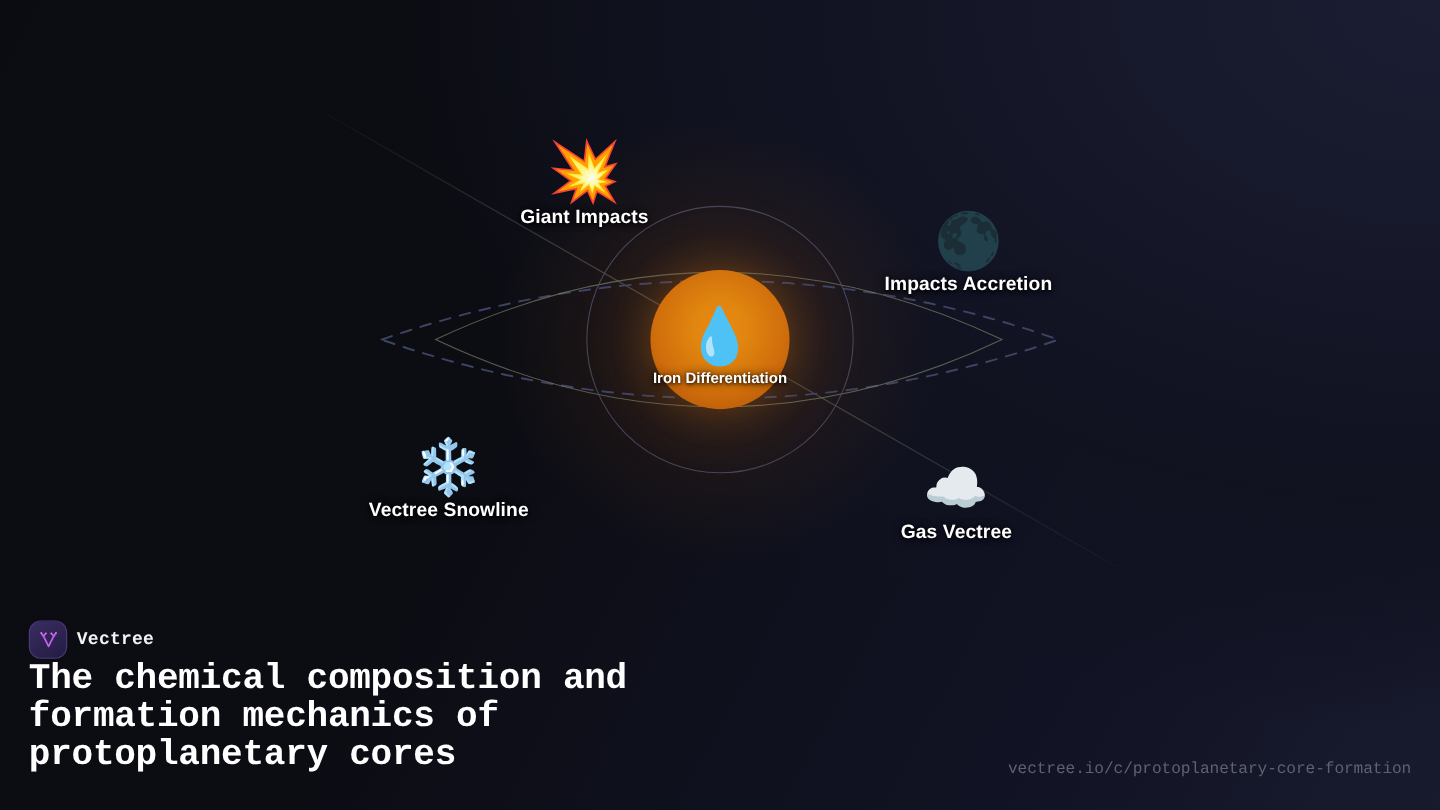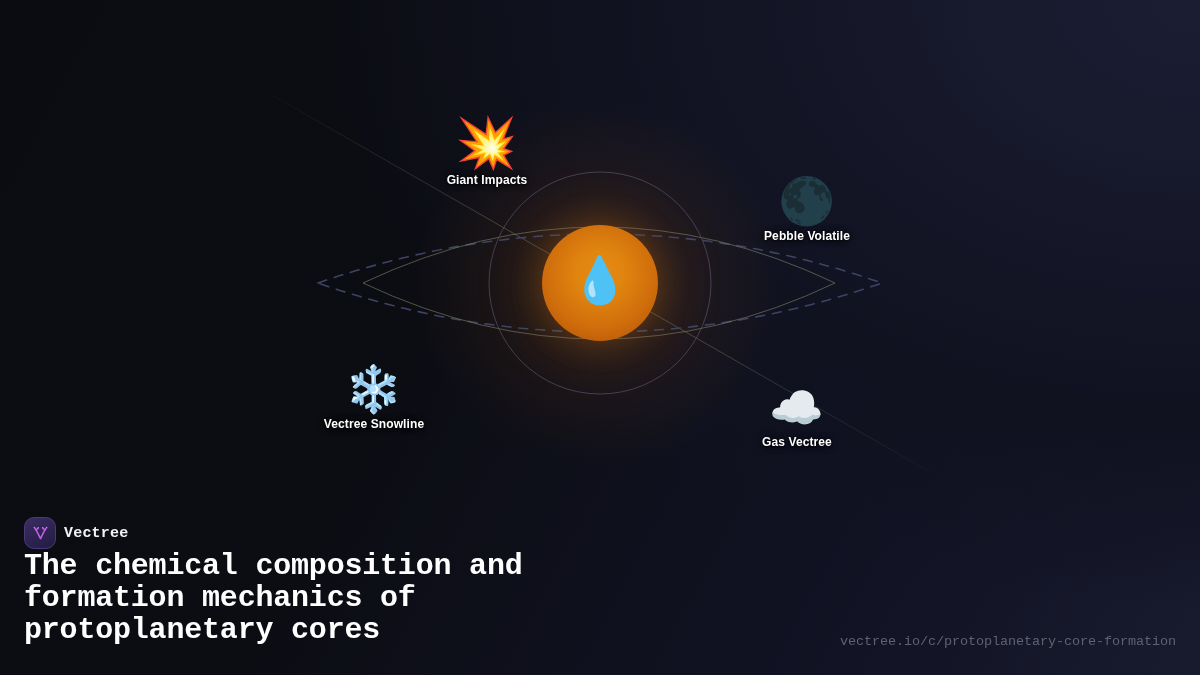--- a/index.html
+++ b/index.html
@@ -41,21 +41,21 @@
     line-height: 1;
   }
   .node .emoji {
     display: block;
     line-height: 1;
     user-select: none;
   }
   .node .node-label {
     display: block;
     margin-top: 6px;
-    font-size: 12px;
+    font-size: 16px;
     font-weight: bold;
     color: #ffffff;
     letter-spacing: 0.1px;
     text-shadow: 0 1px 3px rgba(0,0,0,0.95), 0 0 7px rgba(0,0,0,0.8);
     white-space: nowrap;
     text-align: center;
   }
 
   .node-giant-impacts { left: 487px; top: 118px; }
   .node-giant-impacts .emoji { font-size: 50px; }
@@ -191,29 +191,30 @@
     <path d="M363,283 Q600,171 835,283 Q600,395 363,283 Z" fill="none" stroke="#787c66" stroke-width="0.9" stroke-opacity="0.72"></path>
 
     <circle cx="600" cy="283" r="111" fill="none" stroke="#51566b" stroke-width="0.9" stroke-opacity="0.78"></circle>
 
     <line x1="552" y1="258" x2="652" y2="310" stroke="#1b1208" stroke-width="1.1" stroke-opacity="0.9"></line>
   </svg>
 
   <div class="hub">
     <span class="hub-emoji">💧</span>
   </div>
+  <div class="hub-label">Iron Differentiation</div>
 
   <div class="node node-giant-impacts">
     <span class="emoji">💥</span>
     <span class="node-label">Giant Impacts</span>
   </div>
 
   <div class="node node-pebble-accretion">
     <span class="emoji">🌑</span>
-    <span class="node-label">Pebble Volatile</span>
+    <span class="node-label">Impacts Accretion</span>
   </div>
 
   <div class="node node-volatile-snowline">
     <span class="emoji">❄️</span>
     <span class="node-label">Vectree Snowline</span>
   </div>
 
   <div class="node node-gas-capture">
     <span class="emoji">☁️</span>
     <span class="node-label">Gas Vectree</span>

